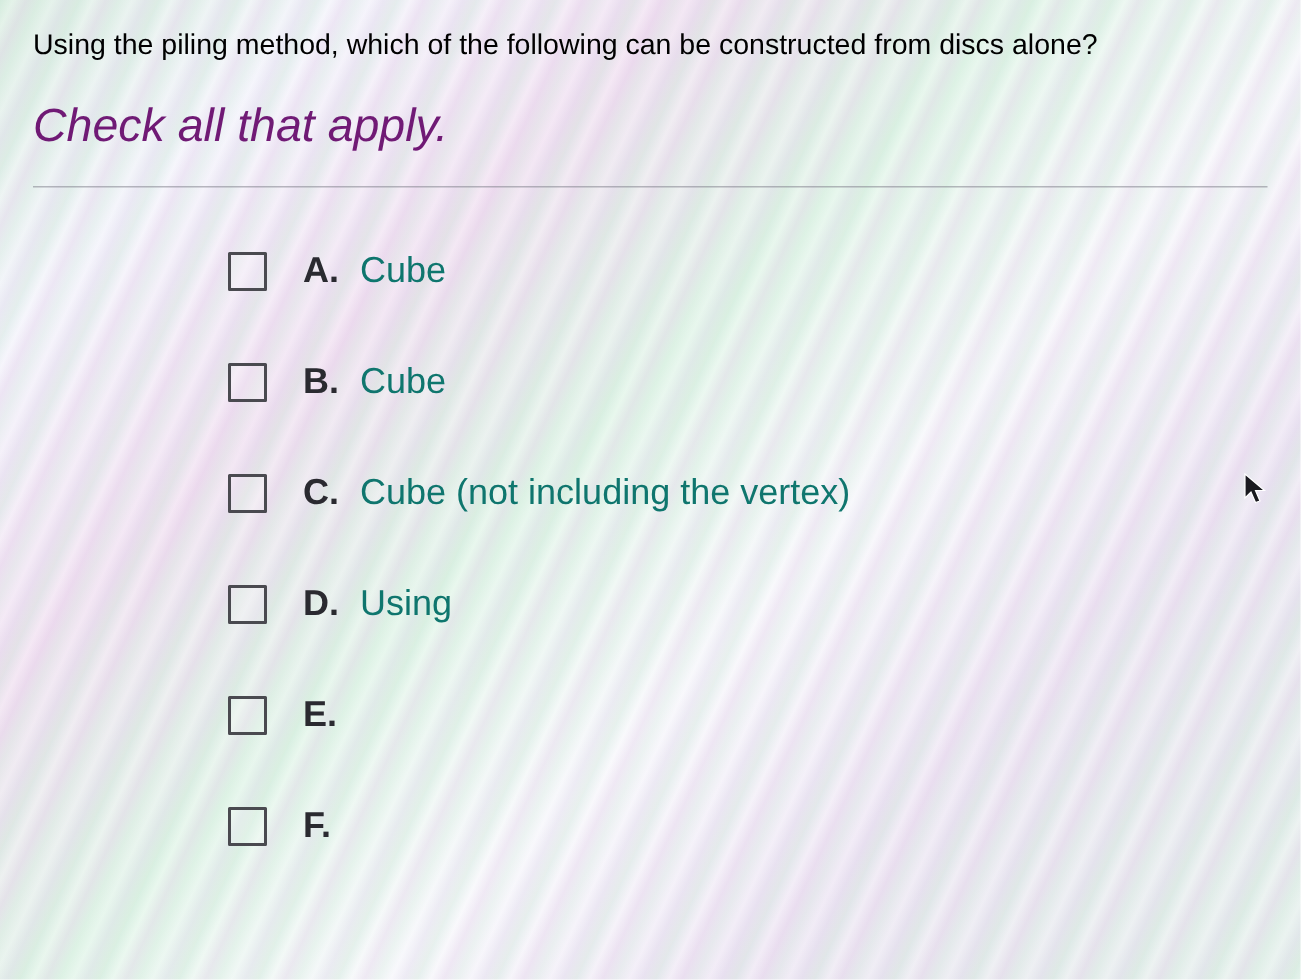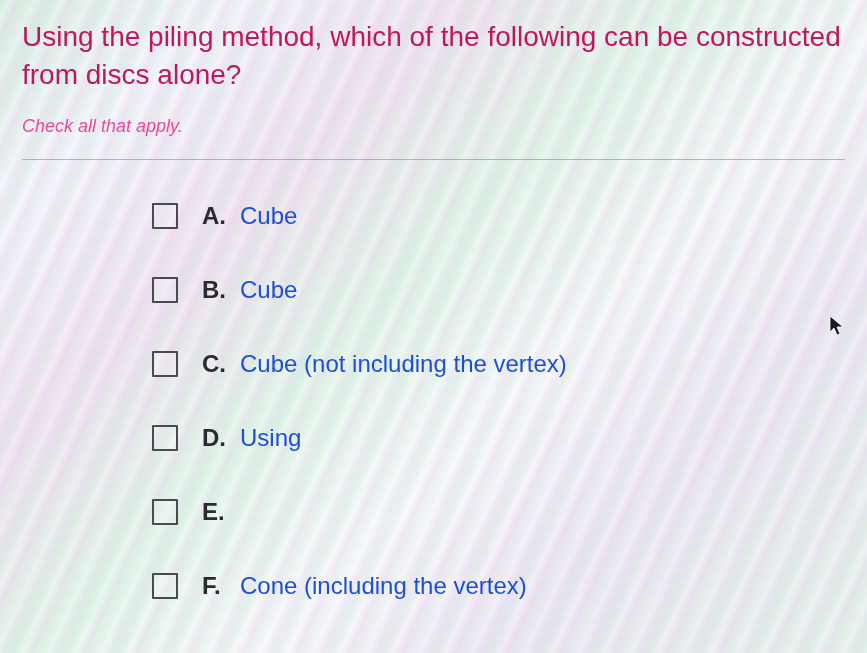--- a/index.html
+++ b/index.html
@@ -39,29 +39,29 @@
       );
       pointer-events: none;
       z-index: 0;
     }
     .content {
       position: relative;
       z-index: 1;
       padding: 18px 22px 0 22px;
     }
     .question-text {
-      font-size: 28px;
-      color: #be185d;
+      font-size: 19px;
+      color: #000000;
       line-height: 1.35;
       margin-bottom: 22px;
       font-weight: 400;
     }
     .instruction {
-      font-size: 18px;
-      color: #ec4899;
+      font-size: 31px;
+      color: #701a75;
       font-style: italic;
       margin-bottom: 22px;
       font-weight: 400;
     }
     .divider {
       border: none;
       border-top: 1.5px solid rgba(130,130,140,0.55);
       margin: 0 0 42px 0;
     }
     .options {
@@ -84,21 +84,21 @@
     }
     .opt-letter {
       font-size: 24px;
       font-weight: 700;
       color: #2a2a30;
       margin-right: 10px;
       min-width: 28px;
     }
     .opt-text {
       font-size: 24px;
-      color: #1d4ed8;
+      color: #0f766e;
       font-weight: 400;
     }
     .cursor {
       position: absolute;
       right: 20px;
       top: 315px;
       z-index: 5;
       pointer-events: none;
     }
   </style>
@@ -130,20 +130,19 @@
       <span class="opt-letter">D.</span>
       <span class="opt-text">Using</span>
     </div>
     <div class="option-row">
       <div class="checkbox"></div>
       <span class="opt-letter">E.</span>
     </div>
     <div class="option-row">
       <div class="checkbox"></div>
       <span class="opt-letter">F.</span>
-      <span class="opt-text">Cone (including the vertex)</span>
     </div>
   </div>
 </div>
 
 <svg class="cursor" width="18" height="22" viewBox="0 0 18 22">
   <path d="M 1 1 L 1 17 L 5 13 L 8 20 L 11 19 L 8 12 L 14 12 Z" fill="#1a1a20" stroke="#ffffff" stroke-width="0.8"></path>
 </svg>
 
 </body></html>

